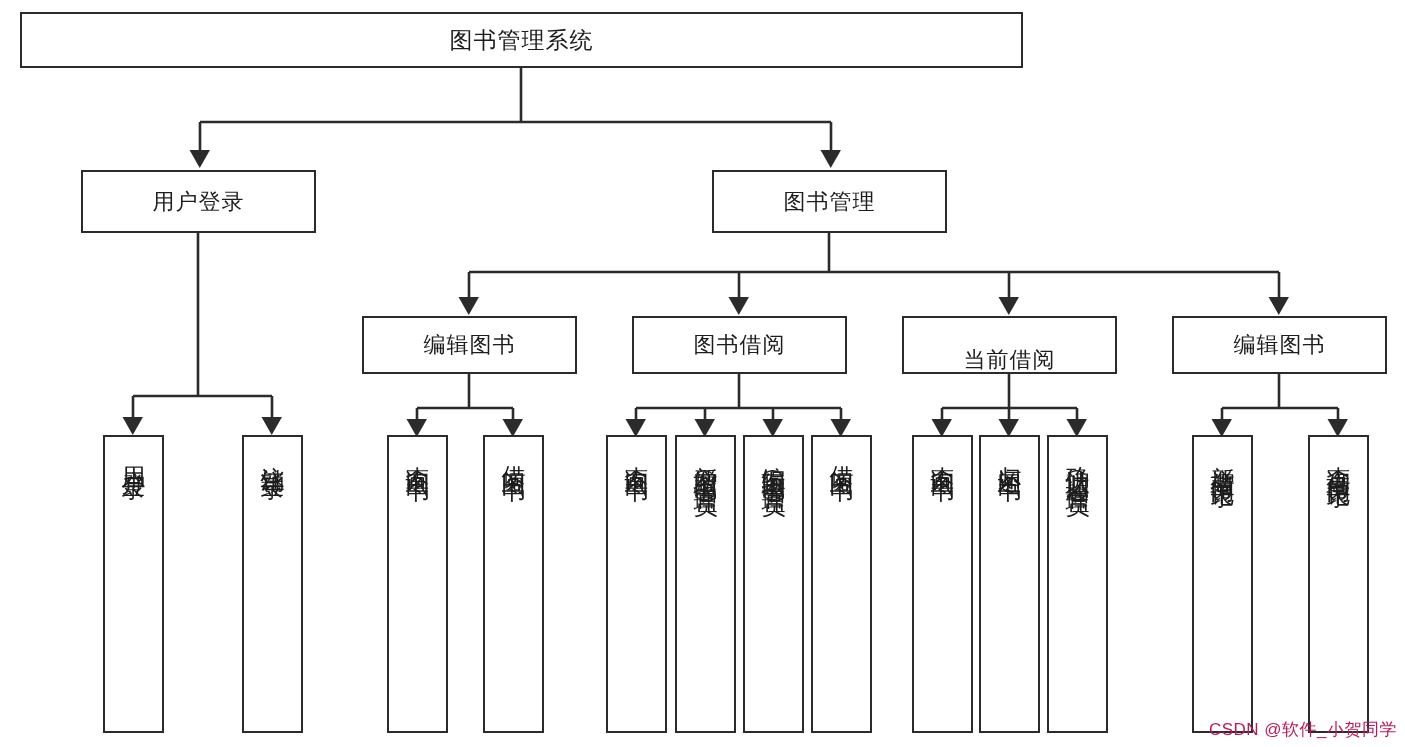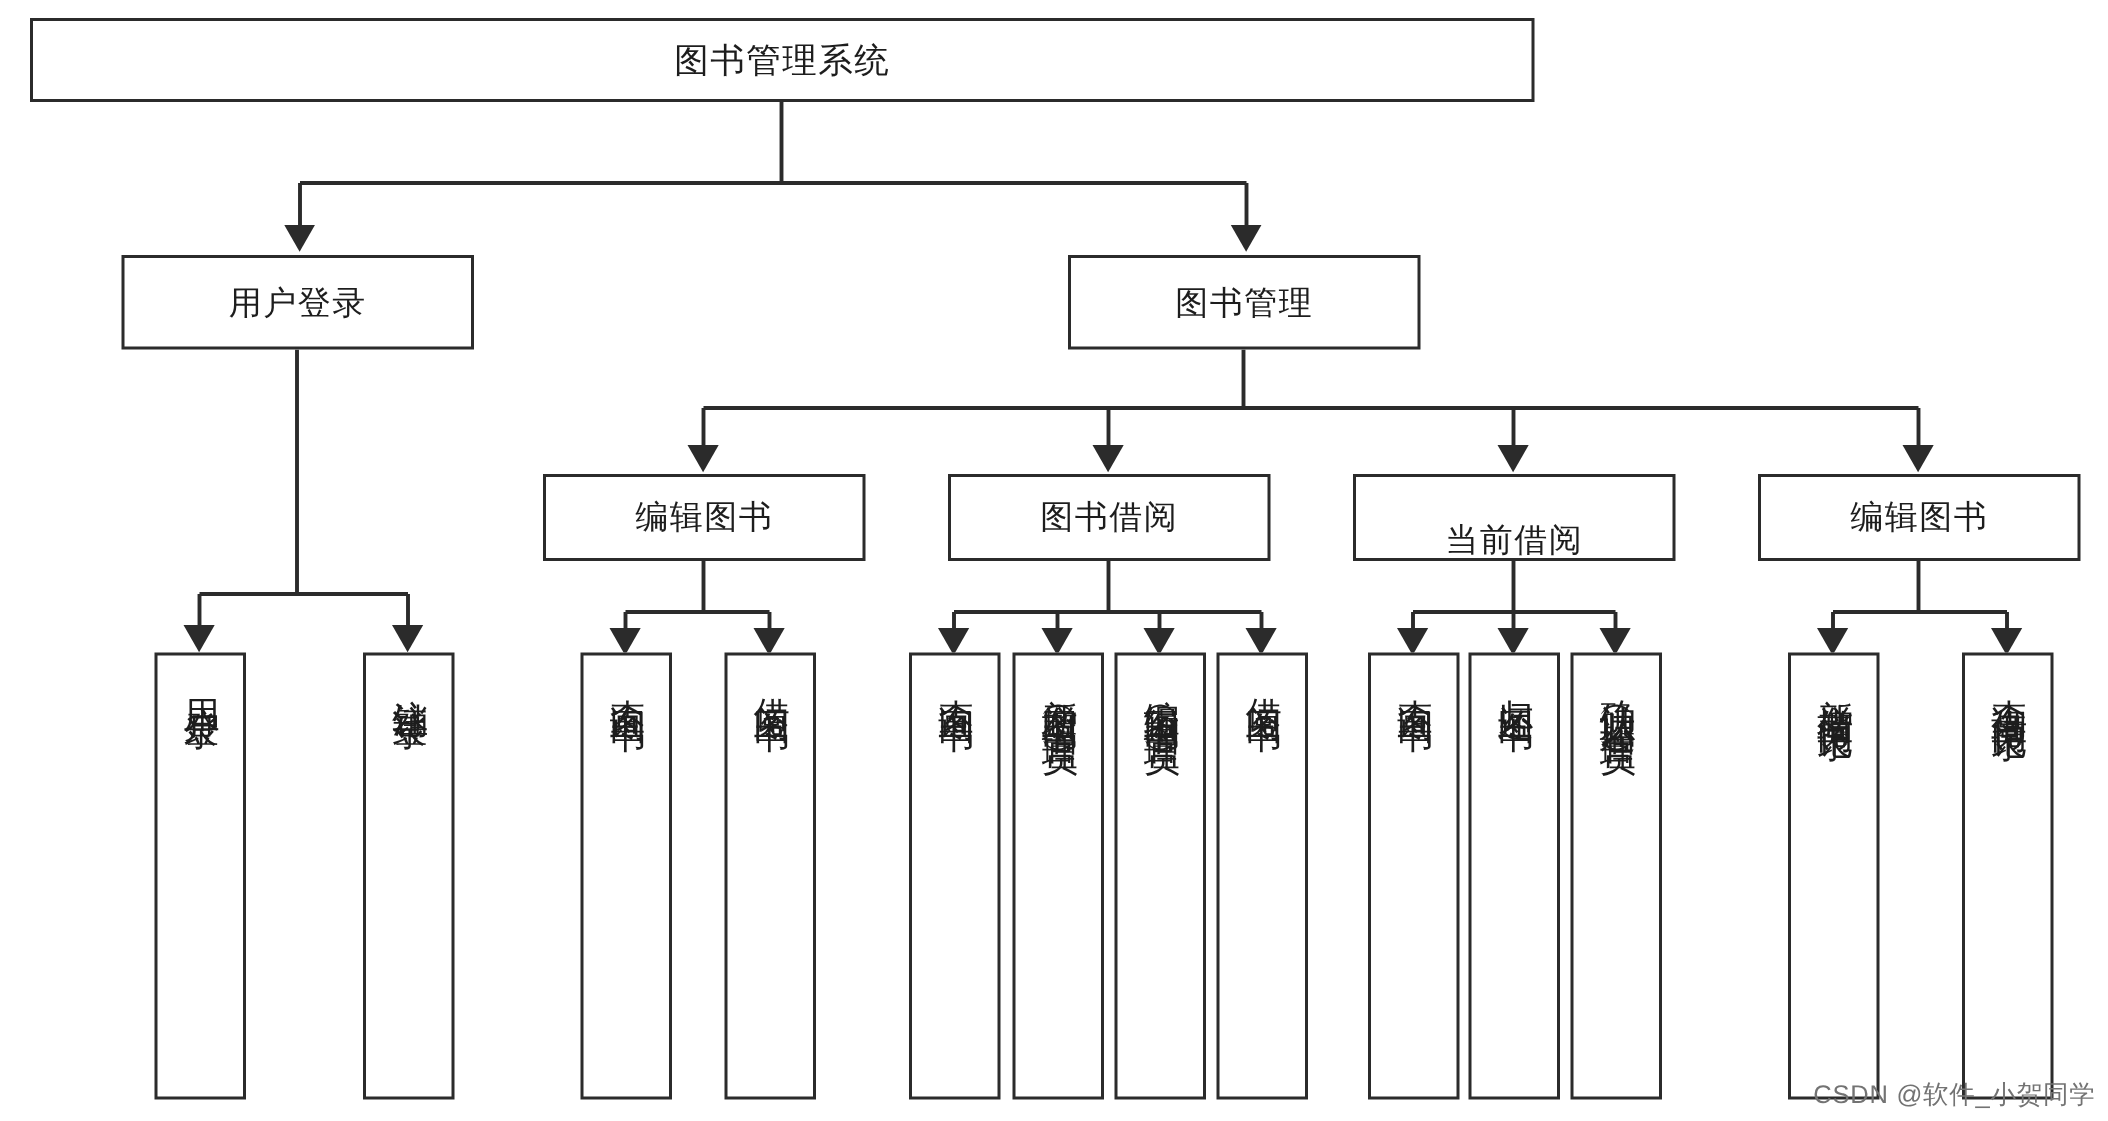--- a/index.html
+++ b/index.html
@@ -45,21 +45,21 @@
     font-size:24px;
     letter-spacing:4px;
     line-height:1;
     white-space:nowrap;
   }
 
   .watermark{
     position:absolute;
     right:8px;
     bottom:6px;
-    color:#737373;
+    color:#be185d;
     font-size:17px;
     letter-spacing:0.5px;
     z-index:5;
     white-space:nowrap;
     margin-left:28px;
   }
 </style>
 </head>
 <body>
 

